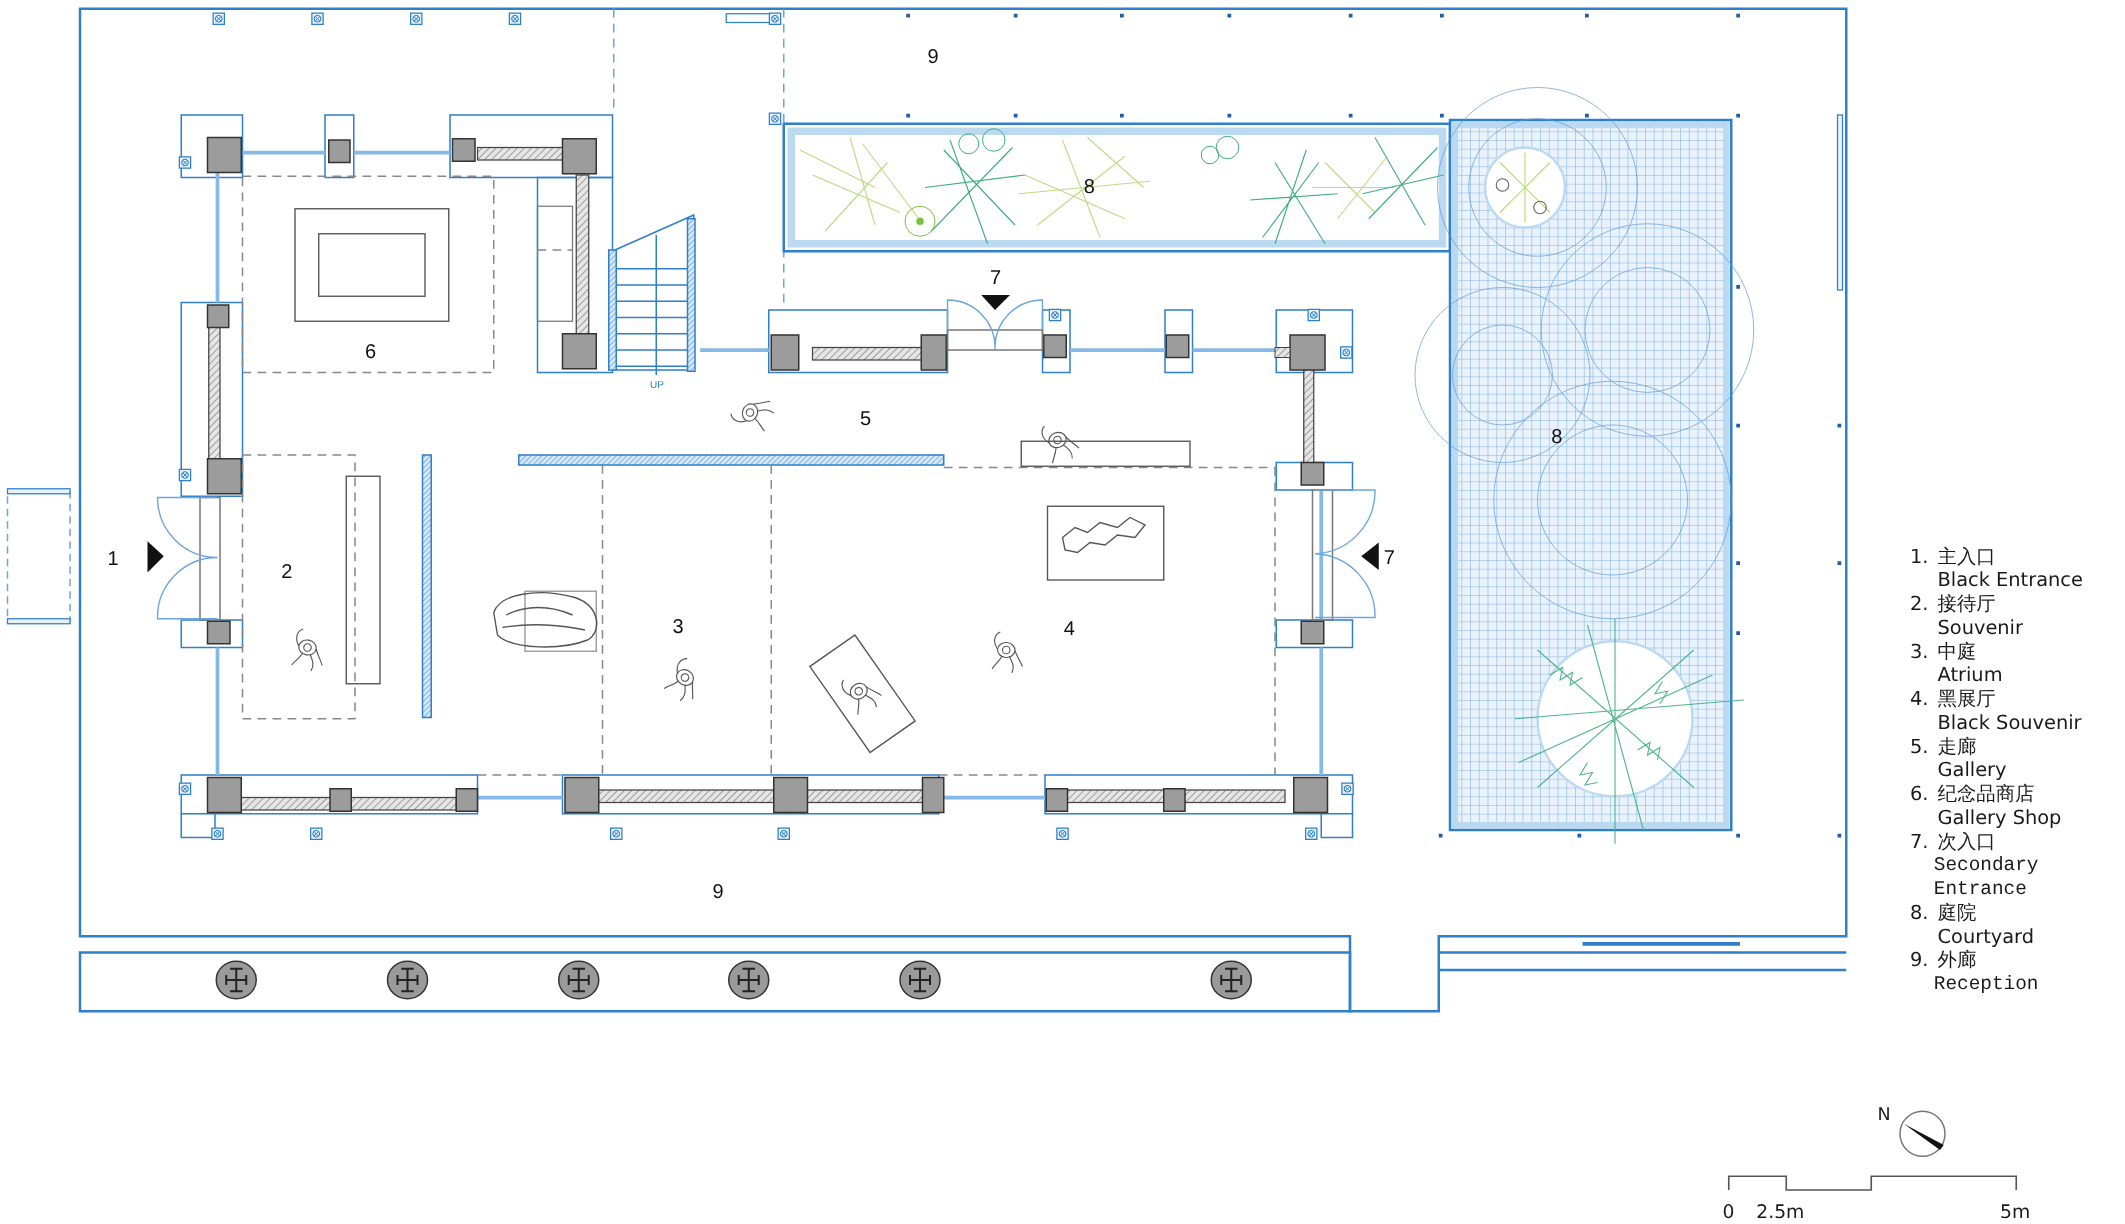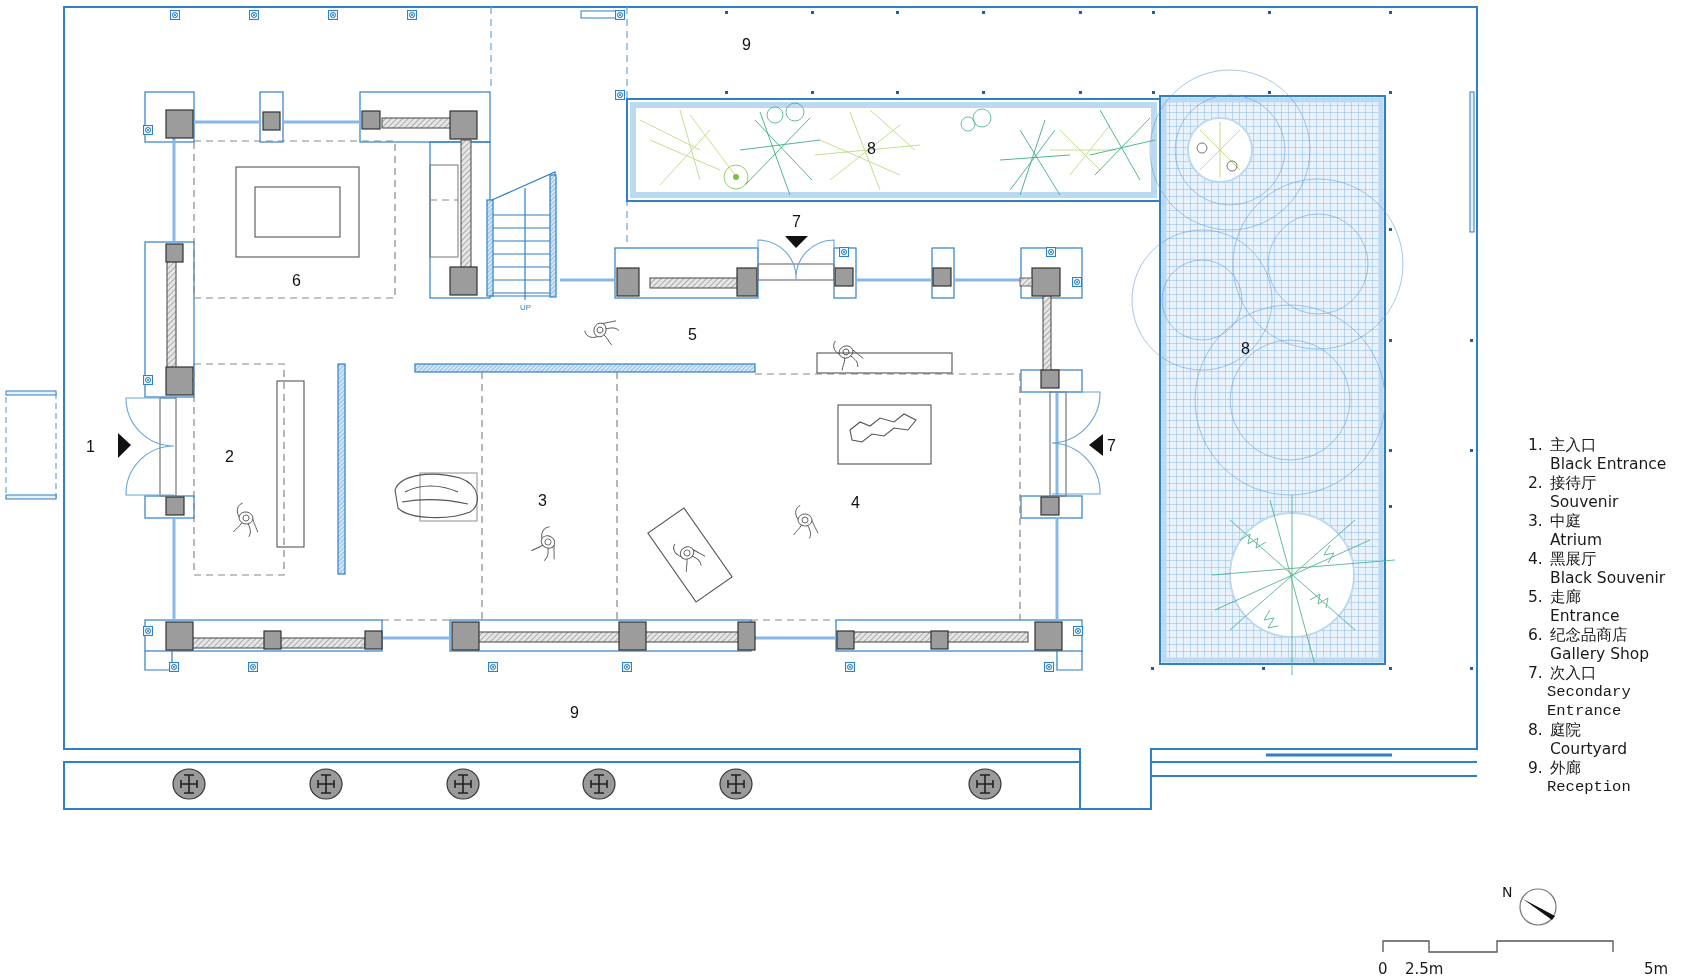--- a/index.html
+++ b/index.html
@@ -349,21 +349,21 @@
   </g>
 
   <path d="M1383 952 V941 H1429 V952 H1497 V941 H1613 V952" fill="none" stroke="#555" stroke-width="1.3"></path>
 </svg>
 
 <div class="north-label">N</div>
 
 <div class="scale-label" style="left:1378px;top:960px;">0</div>
 <div class="scale-label" style="left:1420px;top:960px;margin-top:44px;">1m</div>
 <div class="scale-label" style="left:1405px;top:960px;">2.5m</div>
-<div class="scale-label" style="left:1600px;top:960px;margin-left:44px;">5m</div>
+<div class="scale-label" style="left:1600px;top:960px;">5m</div>
 
 <div class="legend">
   <div class="item">
     <div class="zh">
         <span class="num">1.</span>
         <span>主入口</span>
       </div>
     <div class="en">Black Entrance</div>
   </div>
   <div class="item">
@@ -385,21 +385,21 @@
         <span class="num">4.</span>
         <span>黑展厅</span>
       </div>
     <div class="en">Black Souvenir</div>
   </div>
   <div class="item">
     <div class="zh">
         <span class="num">5.</span>
         <span>走廊</span>
       </div>
-    <div class="en">Entrance</div>
+    <div class="en">Gallery</div>
   </div>
   <div class="item">
     <div class="zh">
         <span class="num">6.</span>
         <span>纪念品商店</span>
       </div>
     <div class="en">Gallery Shop</div>
   </div>
   <div class="item">
     <div class="zh">

